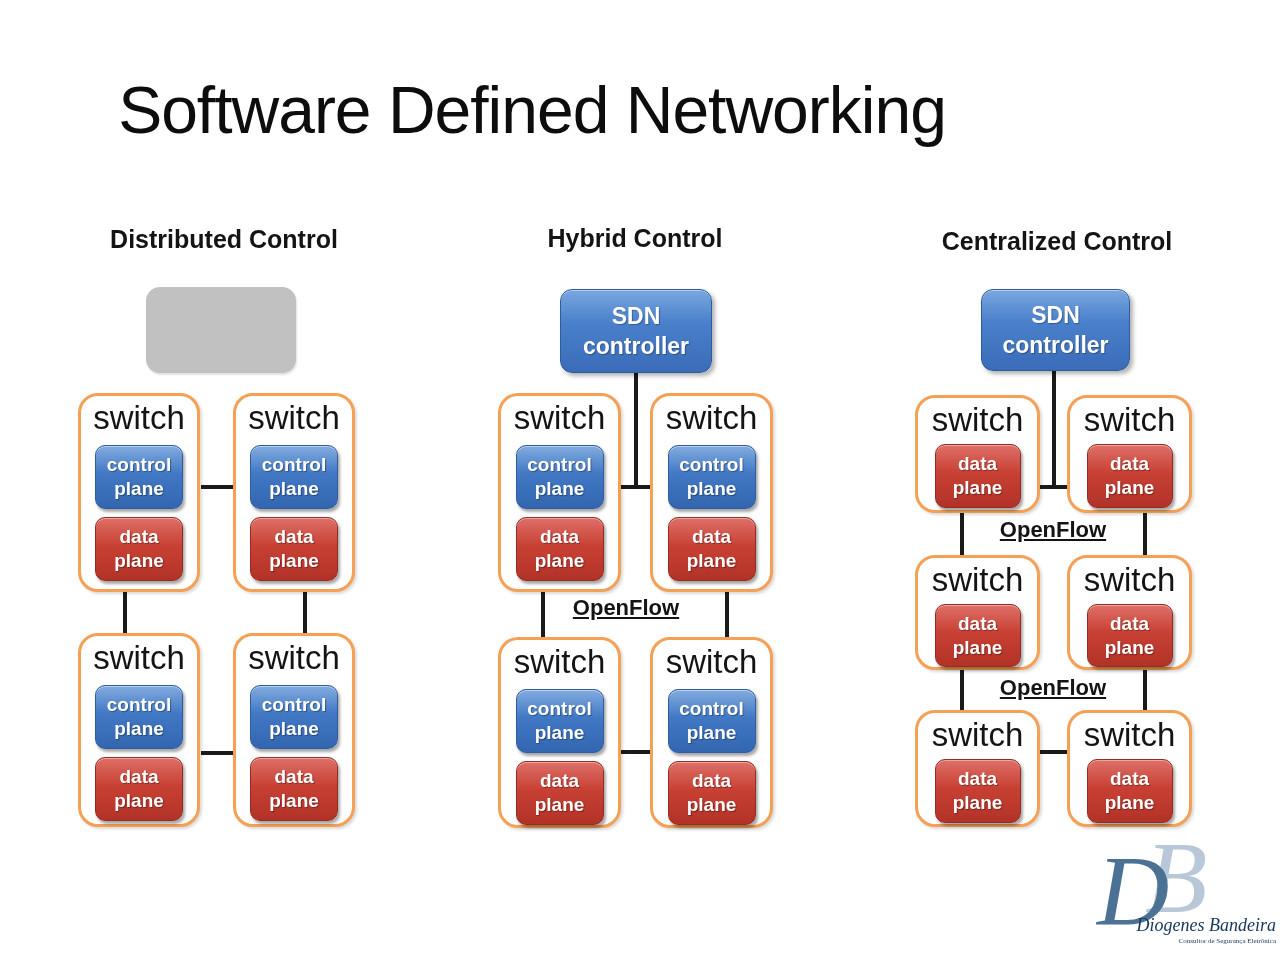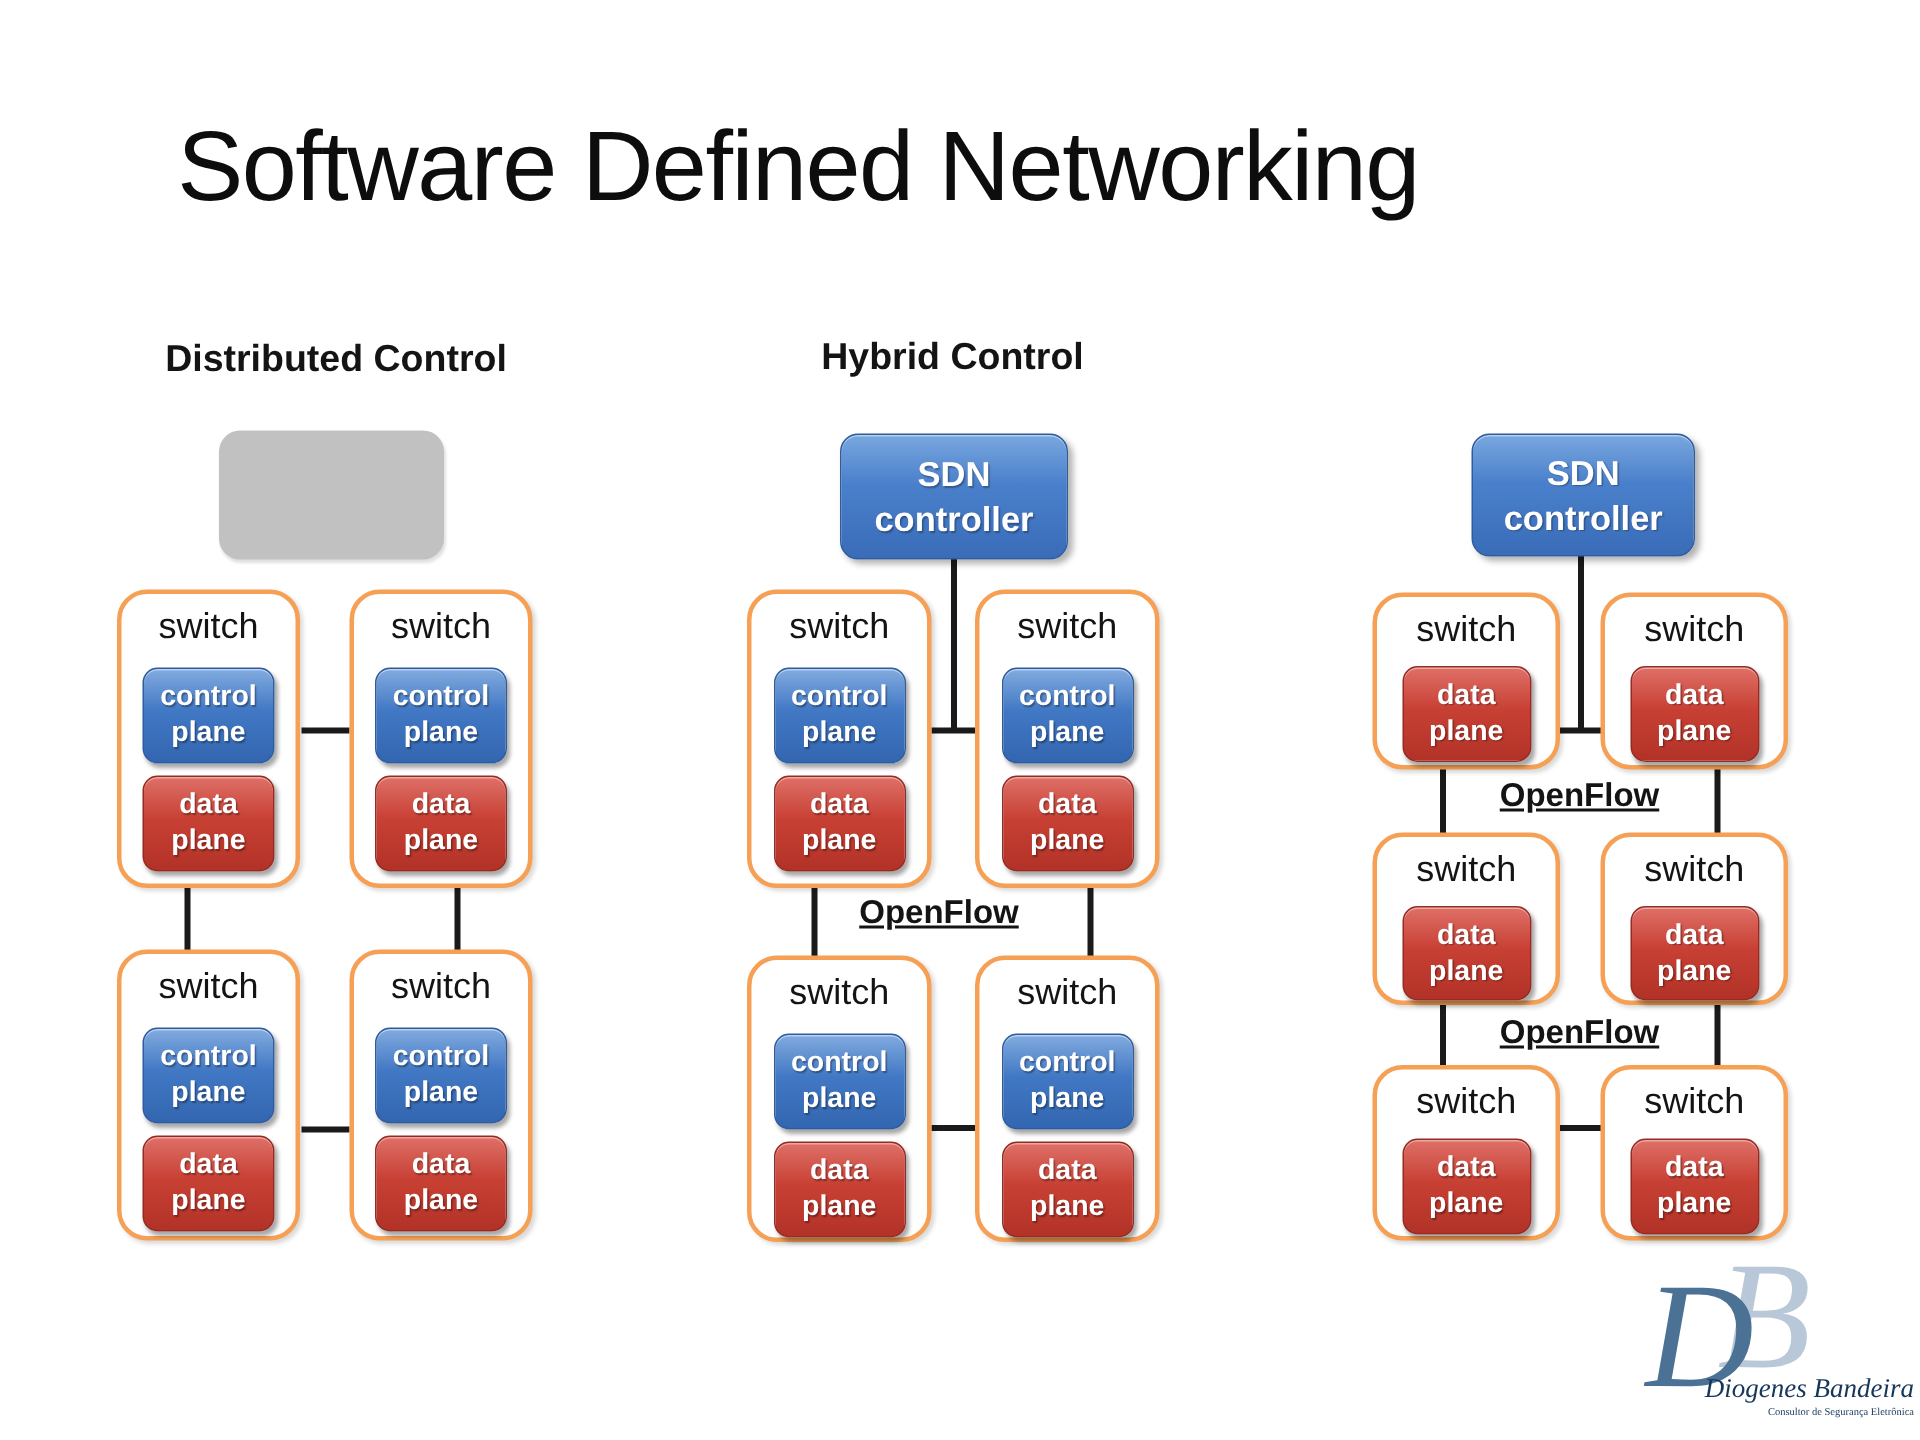--- a/index.html
+++ b/index.html
@@ -17,21 +17,21 @@
   .controller{position:absolute;box-sizing:border-box;border-radius:12px;
       background:linear-gradient(180deg,#79A7DF 0%,#4A80CB 40%,#3A6CB8 100%);
       border:1px solid #2E5C9E;color:#fff;font-size:23px;font-weight:600;line-height:30px;
       display:flex;flex-direction:column;align-items:center;justify-content:center;
       box-shadow:inset 0 1px 0 rgba(255,255,255,.45),3px 3px 4px rgba(0,0,0,.3);
       text-shadow:1px 1px 1px rgba(0,0,0,.3);}
 
   .sw{position:absolute;box-sizing:border-box;background:#fff;border:3px solid #F5A054;
       border-radius:20px;display:flex;flex-direction:column;align-items:center;padding-top:3px;
       box-shadow:2px 2px 3px rgba(0,0,0,.15);}
-  .swlabel{font-size:24px;line-height:38px;color:#141414;}
+  .swlabel{font-size:33px;line-height:38px;color:#141414;}
 
   .plane{box-sizing:border-box;width:88px;height:64px;border-radius:10px;
       display:flex;flex-direction:column;align-items:center;justify-content:center;
       color:#fff;font-weight:700;font-size:19px;line-height:24px;
       text-shadow:1px 1px 1px rgba(0,0,0,.35);}
   .plane.control{margin-top:8px;
       background:linear-gradient(180deg,#82ABDF 0%,#4178C4 45%,#3366B0 100%);
       border:1px solid #2E5C9E;
       box-shadow:inset 0 1px 0 rgba(255,255,255,.45),2px 3px 3px rgba(0,0,0,.35);}
   .plane.data{margin-top:8px;
@@ -58,20 +58,21 @@
 </style>
 </head>
 <body>
 
 <div id="slide">
 
   <h1 class="title">Software Defined Networking</h1>
 
   <div class="colhead" style="left:475px;top:224px;width:320px;">Hybrid Control</div>
   <div class="colhead" style="left:64px;top:225px;width:320px;">Distributed Control</div>
+  <div class="colhead" style="left:897px;top:227px;width:320px;">Centralized Control</div>
 
   <div class="line" style="left:201px;top:485px;width:32px;height:4px;"></div>
   <div class="line" style="left:201px;top:751px;width:32px;height:4px;"></div>
   <div class="line" style="left:123px;top:591px;width:4px;height:43px;"></div>
   <div class="line" style="left:303px;top:591px;width:4px;height:43px;"></div>
 
   <div class="line" style="left:634px;top:372px;width:4px;height:115px;"></div>
   <div class="line" style="left:621px;top:485px;width:30px;height:4px;"></div>
   <div class="line" style="left:541px;top:591px;width:4px;height:47px;"></div>
   <div class="line" style="left:725px;top:591px;width:4px;height:47px;"></div>

